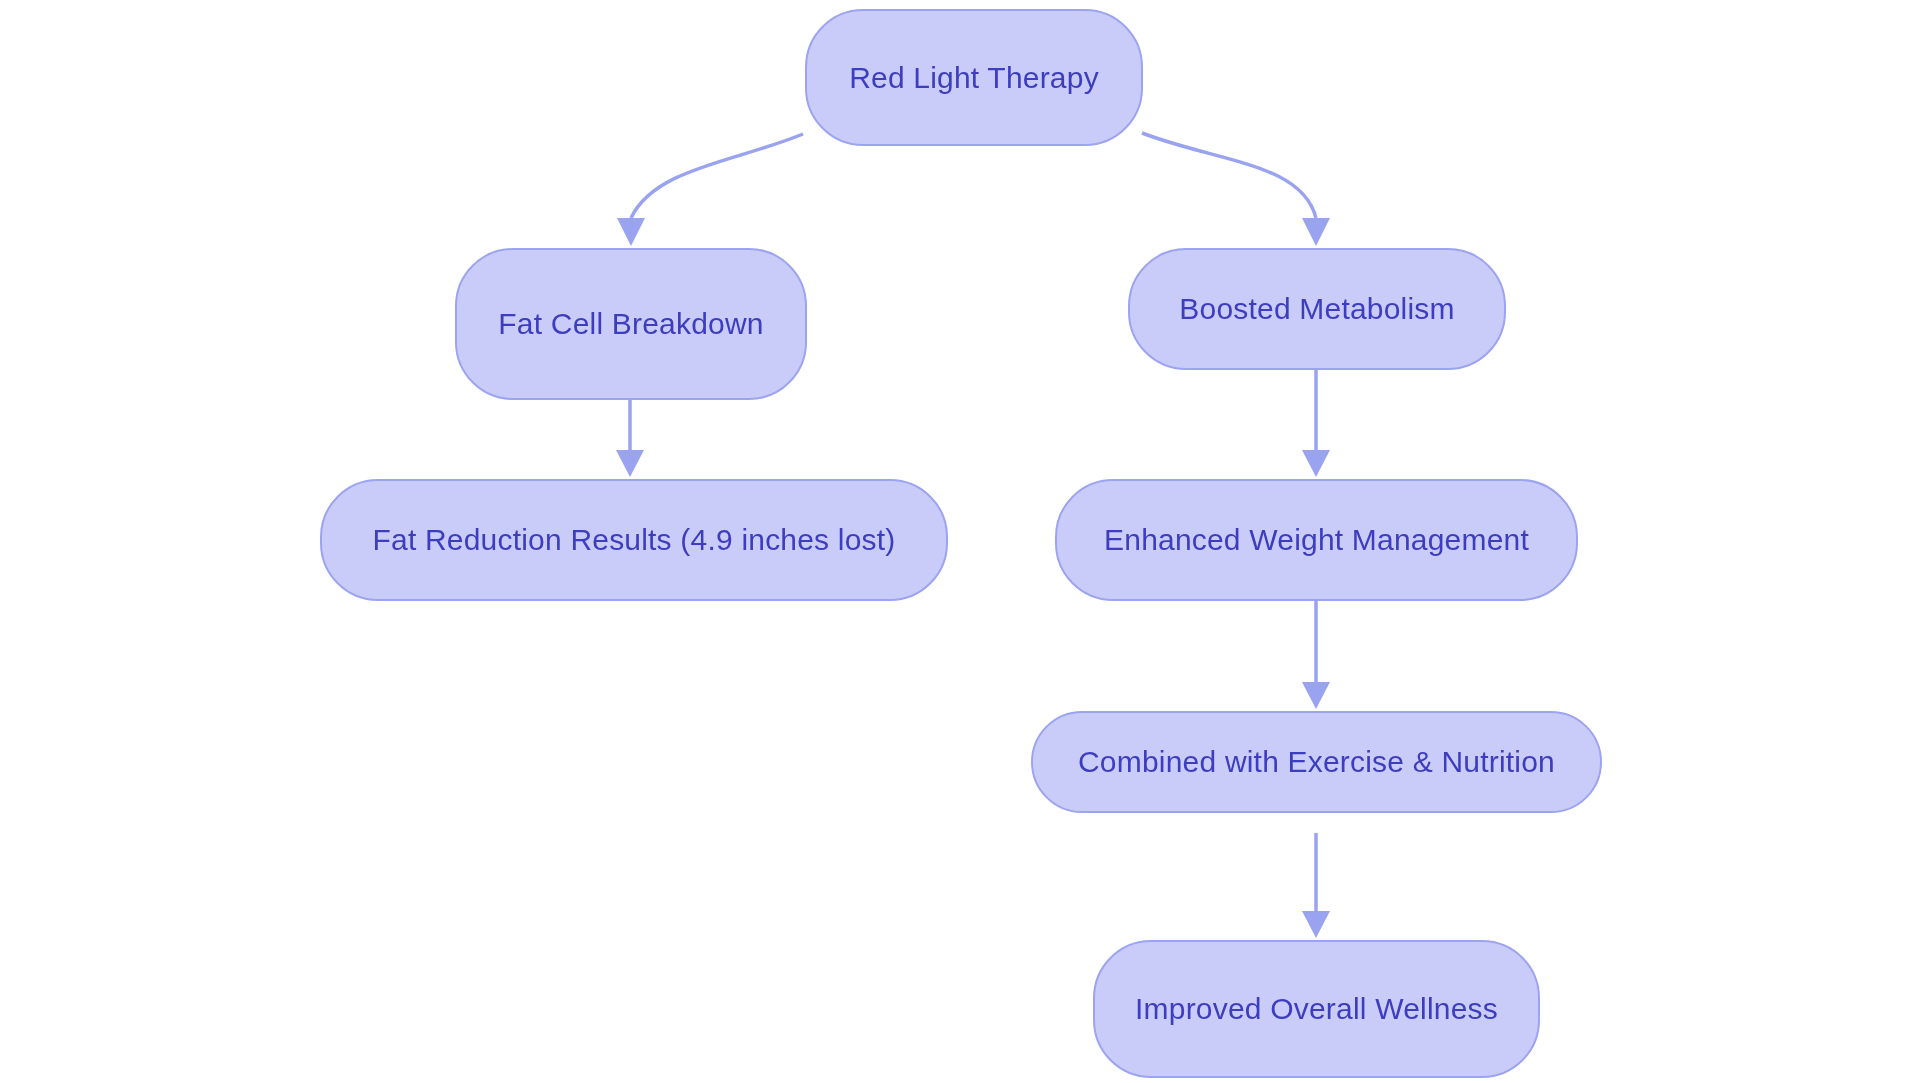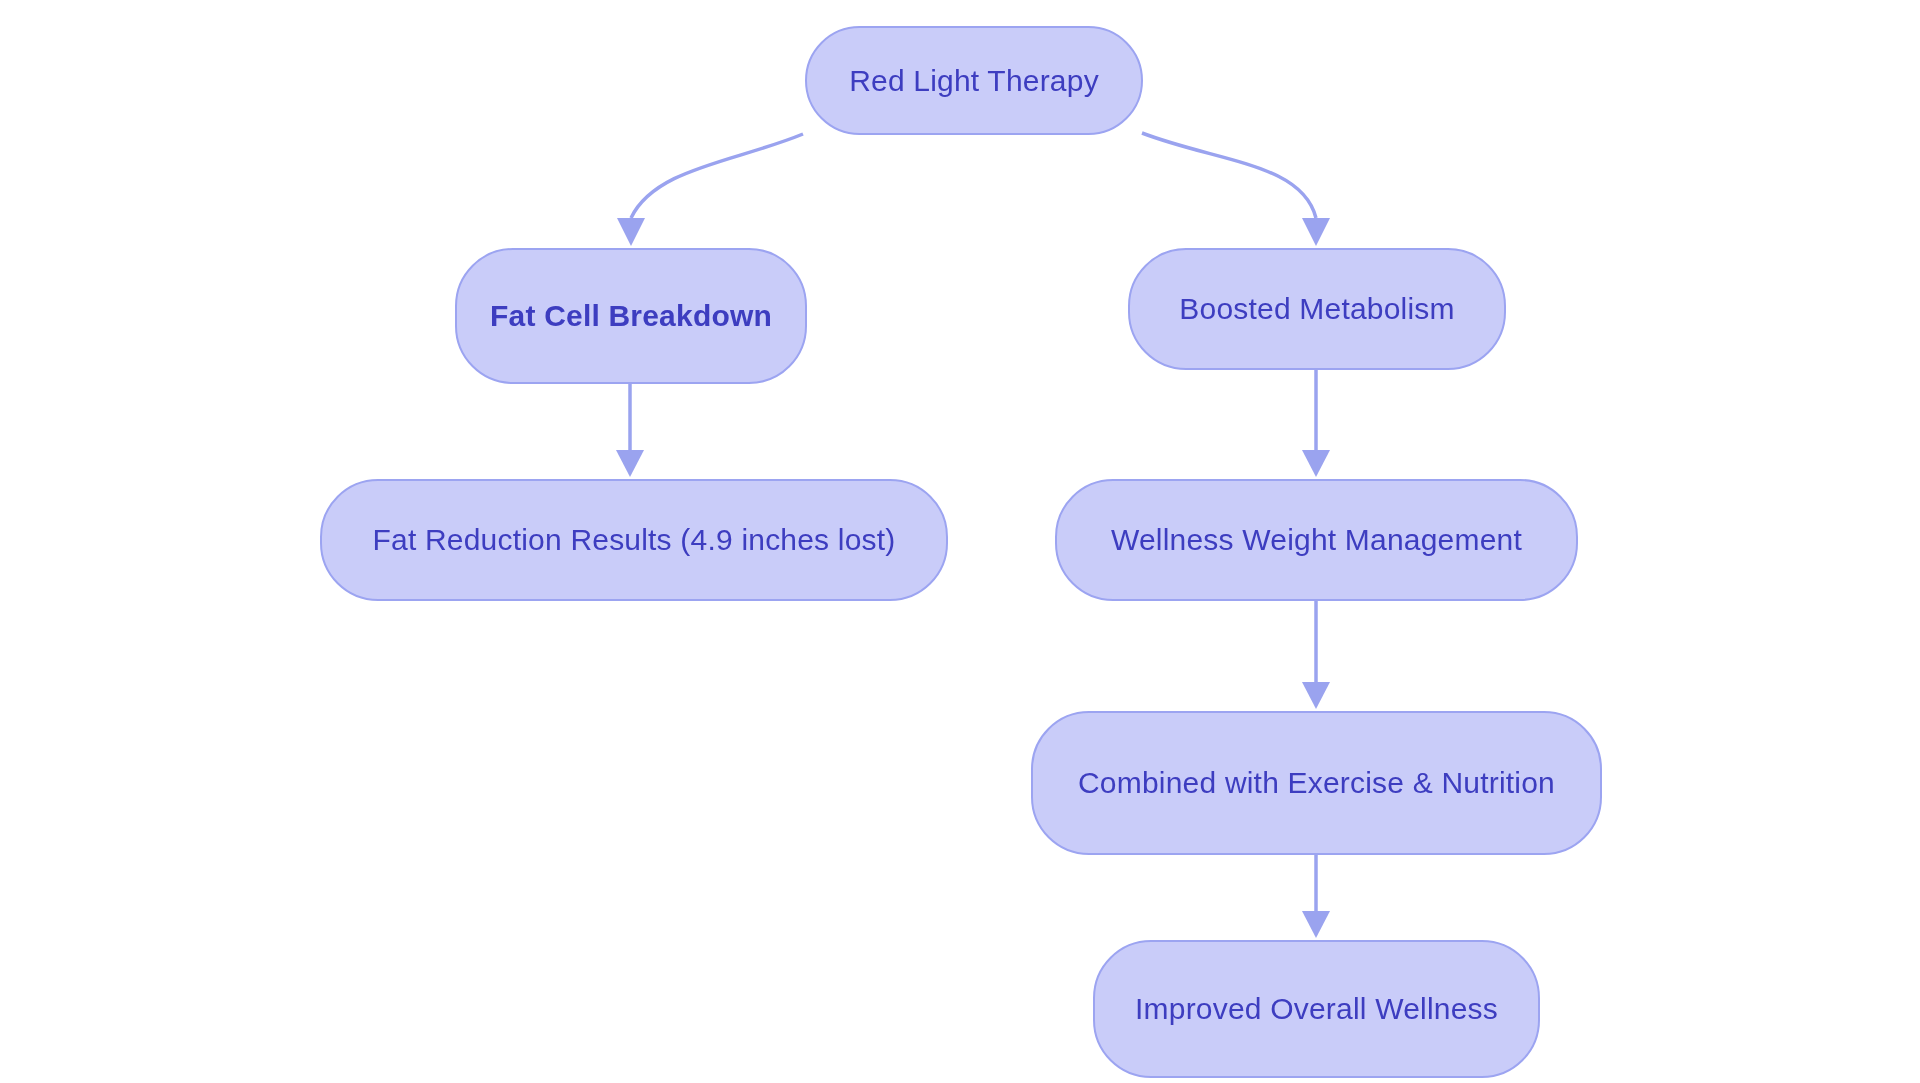--- a/index.html
+++ b/index.html
@@ -41,26 +41,26 @@
     border-radius:58px;
     color:var(--node-text);
     font-size:30px;
     letter-spacing:0.2px;
     display:flex;
     align-items:center;
     justify-content:center;
     text-align:center;
     white-space:nowrap;
   }
-  .node-root        {left:805px;  top:26px;  width:338px; height:109px;}
-  .node-fcb         {left:455px;  top:248px; width:352px; height:136px;font-weight:bold;}
+  .node-root        {left:805px;  top:9px;  width:338px; height:137px;}
+  .node-fcb         {left:455px;  top:248px; width:352px; height:152px;}
   .node-bm          {left:1128px; top:248px; width:378px; height:122px;align-items:center;}
   .node-frr         {left:320px;  top:479px; width:628px; height:122px;}
   .node-ewm         {left:1055px; top:479px; width:523px; height:122px;}
-  .node-cen         {left:1031px; top:711px; width:571px; height:144px;}
+  .node-cen         {left:1031px; top:711px; width:571px; height:102px;}
   .node-iow         {left:1093px; top:940px; width:447px; height:138px;}
 </style>
 </head>
 <body>
 
 <div class="canvas">
 
   <svg class="edge-layer" viewBox="0 0 1920 1083" xmlns="http://www.w3.org/2000/svg">
 
     <path class="edge" d="M 803 134 C 735 162, 655 168, 631 218"></path>
@@ -92,21 +92,21 @@
 
   <div class="node node-bm">
     <span>Boosted Metabolism</span>
   </div>
 
   <div class="node node-frr">
     <span>Fat Reduction Results (4.9 inches lost)</span>
   </div>
 
   <div class="node node-ewm">
-    <span>Wellness Weight Management</span>
+    <span>Enhanced Weight Management</span>
   </div>
 
   <div class="node node-cen">
     <span>Combined with Exercise &amp; Nutrition</span>
   </div>
 
   <div class="node node-iow">
     <span>Improved Overall Wellness</span>
   </div>
 

